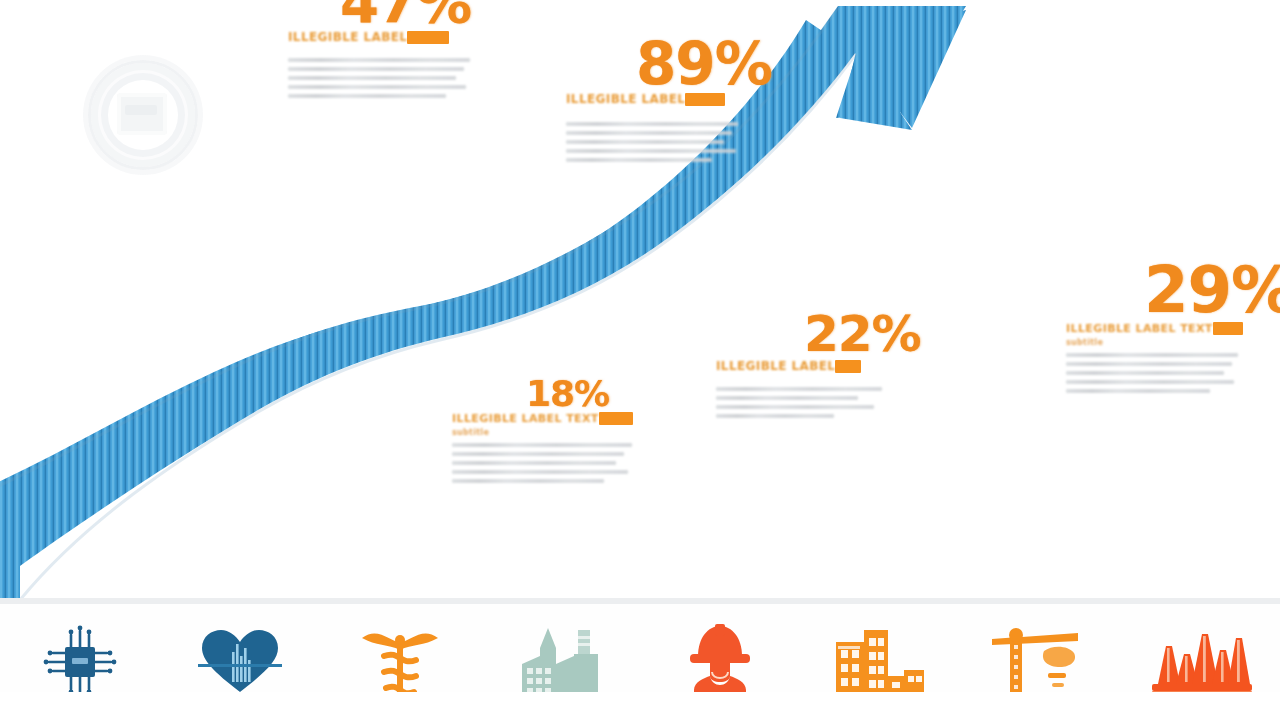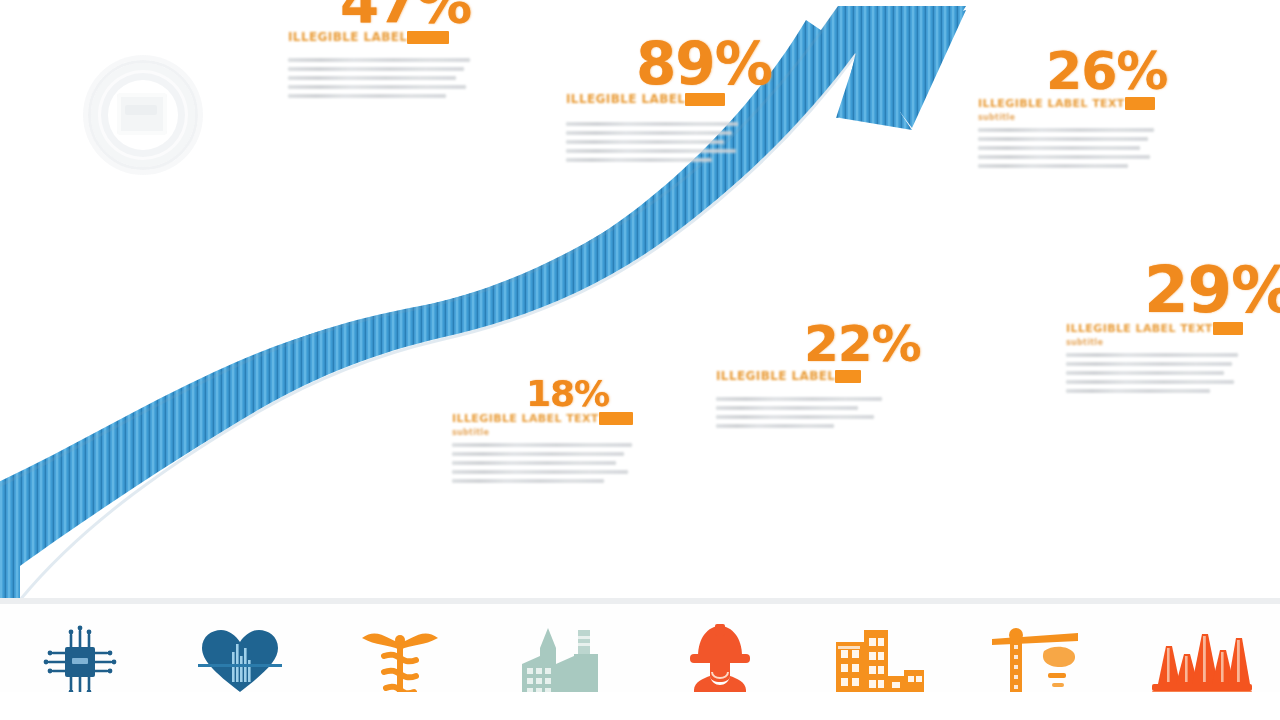--- a/index.html
+++ b/index.html
@@ -242,53 +242,38 @@
       </div>
       <div class="body-text" style="margin-top:16px;">
         <div class="ln" style="width:172px;"></div>
         <div class="ln" style="width:166px;"></div>
         <div class="ln" style="width:158px;"></div>
         <div class="ln" style="width:170px;"></div>
         <div class="ln" style="width:146px;"></div>
       </div>
     </div>
 
-    <div class="callout" style="left:978px; top:48px; width:178px;">
-      <div class="pct" style="font-size:52px; padding-left:68px;">26%</div>
-      <div class="label-row">
-        <span class="label-text" style="font-size:11px;">ILLEGIBLE LABEL TEXT</span>
-        <span class="label-bar" style="width:30px;"></span>
-      </div>
-      <div class="sub-label">subtitle</div>
-      <div class="body-text" style="margin-top:6px;">
-        <div class="ln" style="width:176px;"></div>
-        <div class="ln" style="width:170px;"></div>
-        <div class="ln" style="width:162px;"></div>
-        <div class="ln" style="width:172px;"></div>
-        <div class="ln" style="width:150px;"></div>
-      </div>
-    </div>
 
     <div class="callout" style="left:1066px; top:262px; width:176px;">
       <div class="pct" style="font-size:64px; padding-left:78px;">29%</div>
       <div class="label-row">
         <span class="label-text" style="font-size:11px;">ILLEGIBLE LABEL TEXT</span>
         <span class="label-bar" style="width:30px;"></span>
       </div>
       <div class="sub-label">subtitle</div>
       <div class="body-text" style="margin-top:6px;">
         <div class="ln" style="width:172px;"></div>
         <div class="ln" style="width:166px;"></div>
         <div class="ln" style="width:158px;"></div>
         <div class="ln" style="width:168px;"></div>
         <div class="ln" style="width:144px;"></div>
       </div>
     </div>
 
-    <div class="callout" style="left:716px; top:322px; width:172px;">
+    <div class="callout" style="left:716px; top:312px; width:172px;">
       <div class="pct" style="font-size:50px; padding-left:88px;">22%</div>
       <div class="label-row">
         <span class="label-text">ILLEGIBLE LABEL</span>
         <span class="label-bar" style="width:26px;"></span>
       </div>
       <div class="body-text" style="margin-top:14px;">
         <div class="ln" style="width:166px;"></div>
         <div class="ln" style="width:142px;"></div>
         <div class="ln" style="width:158px;"></div>
         <div class="ln" style="width:118px;"></div>

